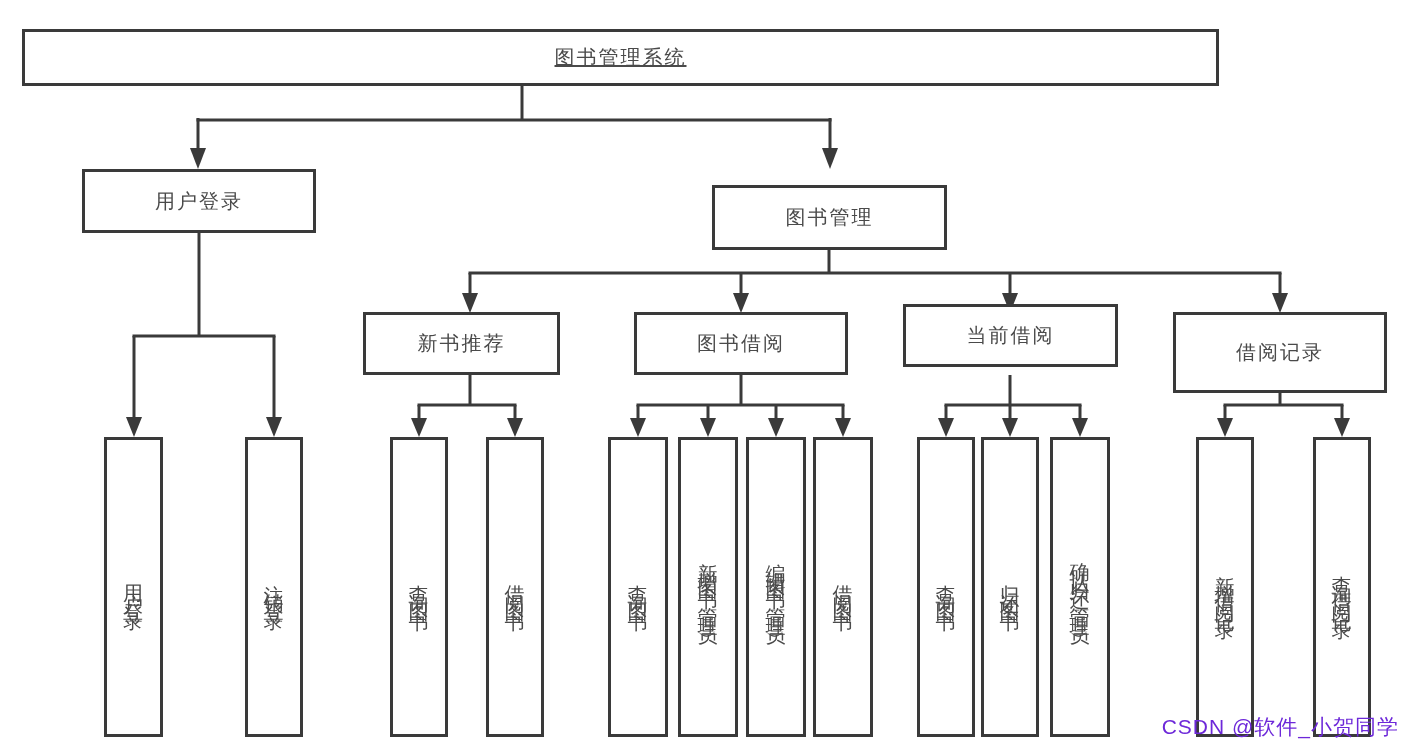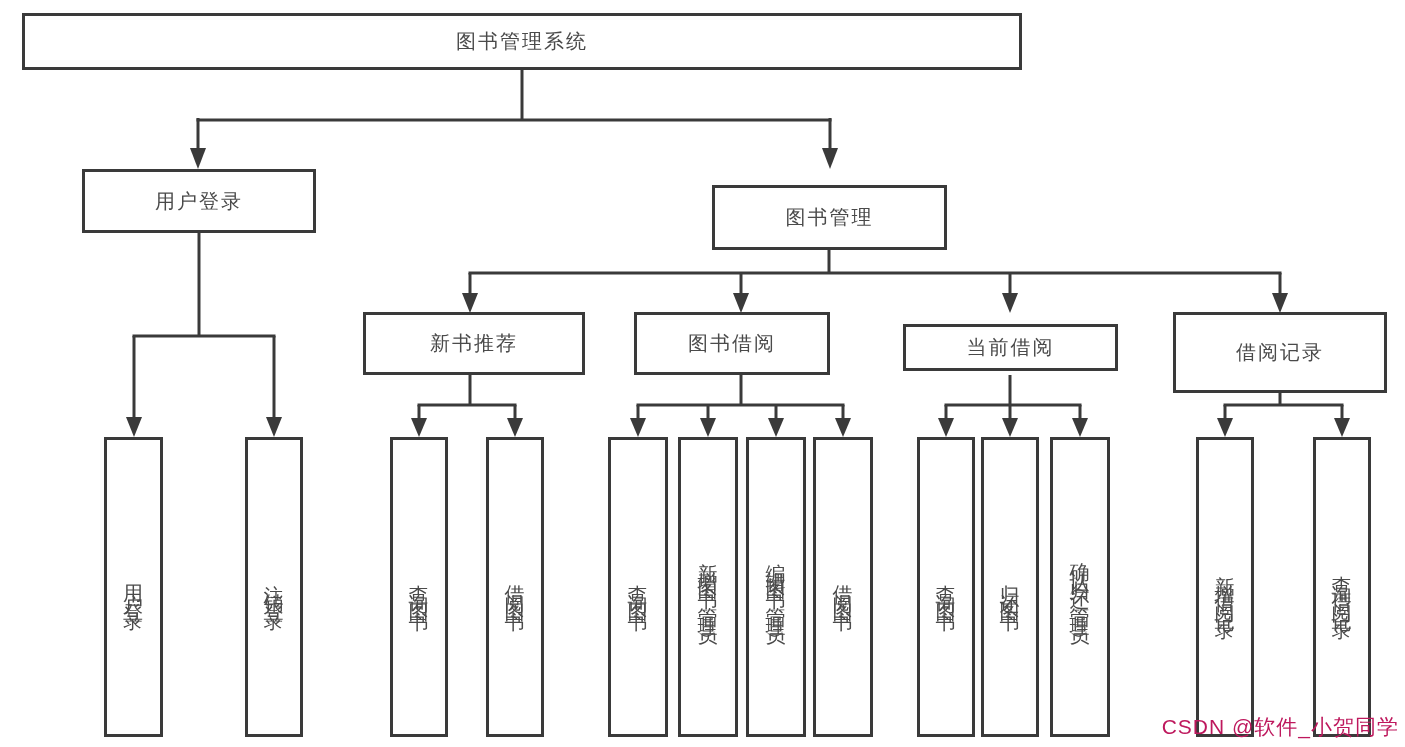--- a/index.html
+++ b/index.html
@@ -29,46 +29,46 @@
   }
   .leaf .vtext{
     writing-mode:vertical-rl;
     text-orientation:mixed;
     letter-spacing:9px;
     font-size:20px;
     line-height:1;
     white-space:nowrap;
   }
   
-  .n-root{left:22px;top:13px;width:1000px;height:57px;}
+  .n-root{left:22px;top:29px;width:1197px;height:57px;text-decoration:underline;}
   .n-user-login{left:82px;top:169px;width:234px;height:64px;}
   .n-book-mgmt{left:712px;top:169px;width:235px;height:65px;margin-top:16px;}
-  .n-new-rec{left:363px;top:312px;width:222px;height:63px;}
-  .n-book-borrow{left:634px;top:312px;width:196px;height:63px;}
-  .n-cur-borrow{left:903px;top:324px;width:215px;height:47px;align-items:center;}
+  .n-new-rec{left:363px;top:312px;width:197px;height:63px;}
+  .n-book-borrow{left:634px;top:312px;width:214px;height:63px;}
+  .n-cur-borrow{left:903px;top:304px;width:215px;height:63px;align-items:center;}
   .n-borrow-rec{left:1173px;top:312px;width:214px;height:81px;}
   .leaf{top:437px;height:300px;}
   .n-l1{left:104px;width:59px;}
   .n-l2{left:245px;width:58px;}
   .n-l3{left:390px;width:58px;}
   .n-l4{left:486px;width:58px;}
   .n-l5{left:608px;width:60px;}
   .n-l6{left:678px;width:60px;}
   .n-l7{left:746px;width:60px;}
   .n-l8{left:813px;width:60px;}
   .n-l9{left:917px;width:58px;}
   .n-l10{left:981px;width:58px;}
   .n-l11{left:1050px;width:60px;}
   .n-l12{left:1196px;width:58px;}
   .n-l13{left:1313px;width:58px;}
   .watermark{
     position:absolute;
     right:6px;bottom:6px;
     font-size:21px;
-    color:#be185d;
+    color:#6d28d9;
     letter-spacing:1px;
     z-index:5;
   }
 </style>
 </head>
 <body>
 
 <div id="stage">
 
   <svg class="connectors" viewBox="0 0 1405 747" xmlns="http://www.w3.org/2000/svg">

